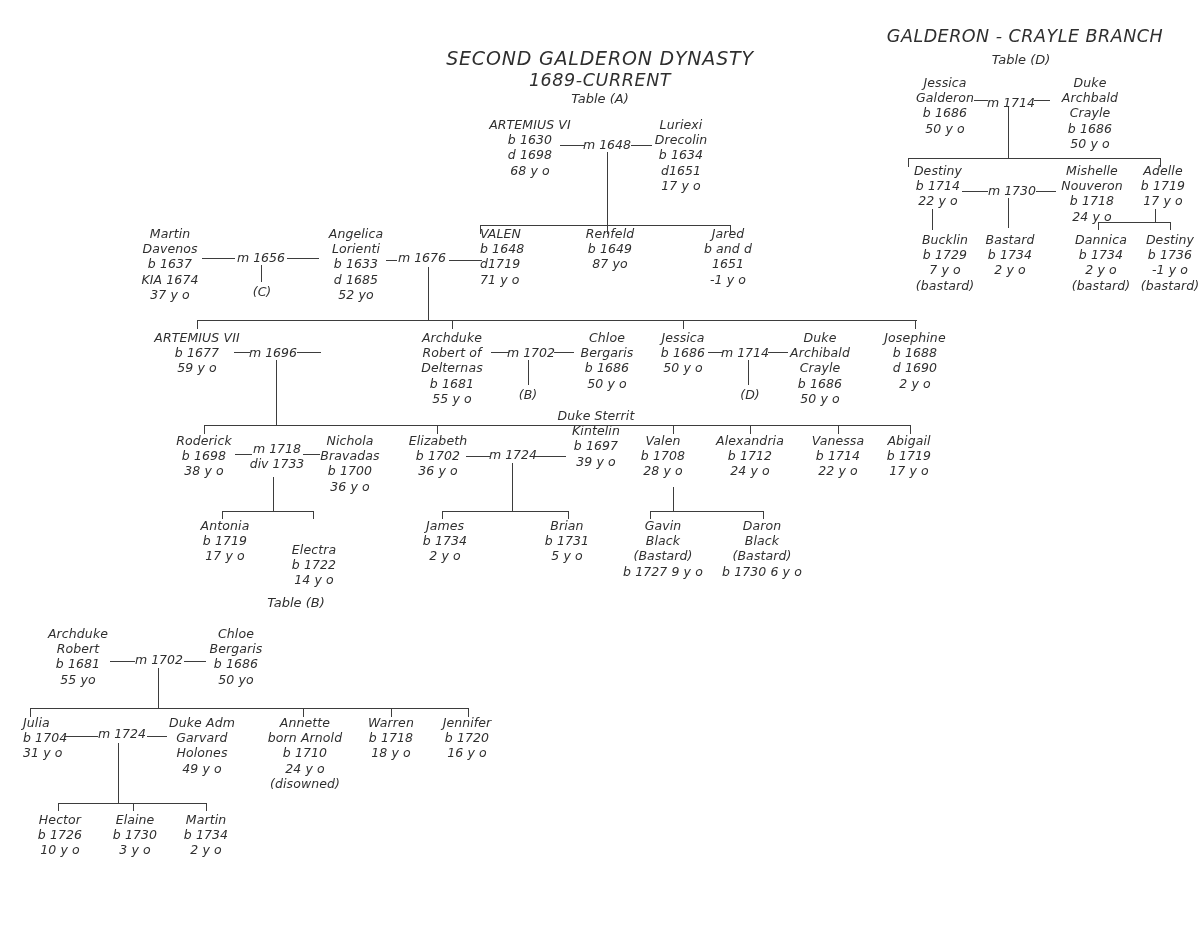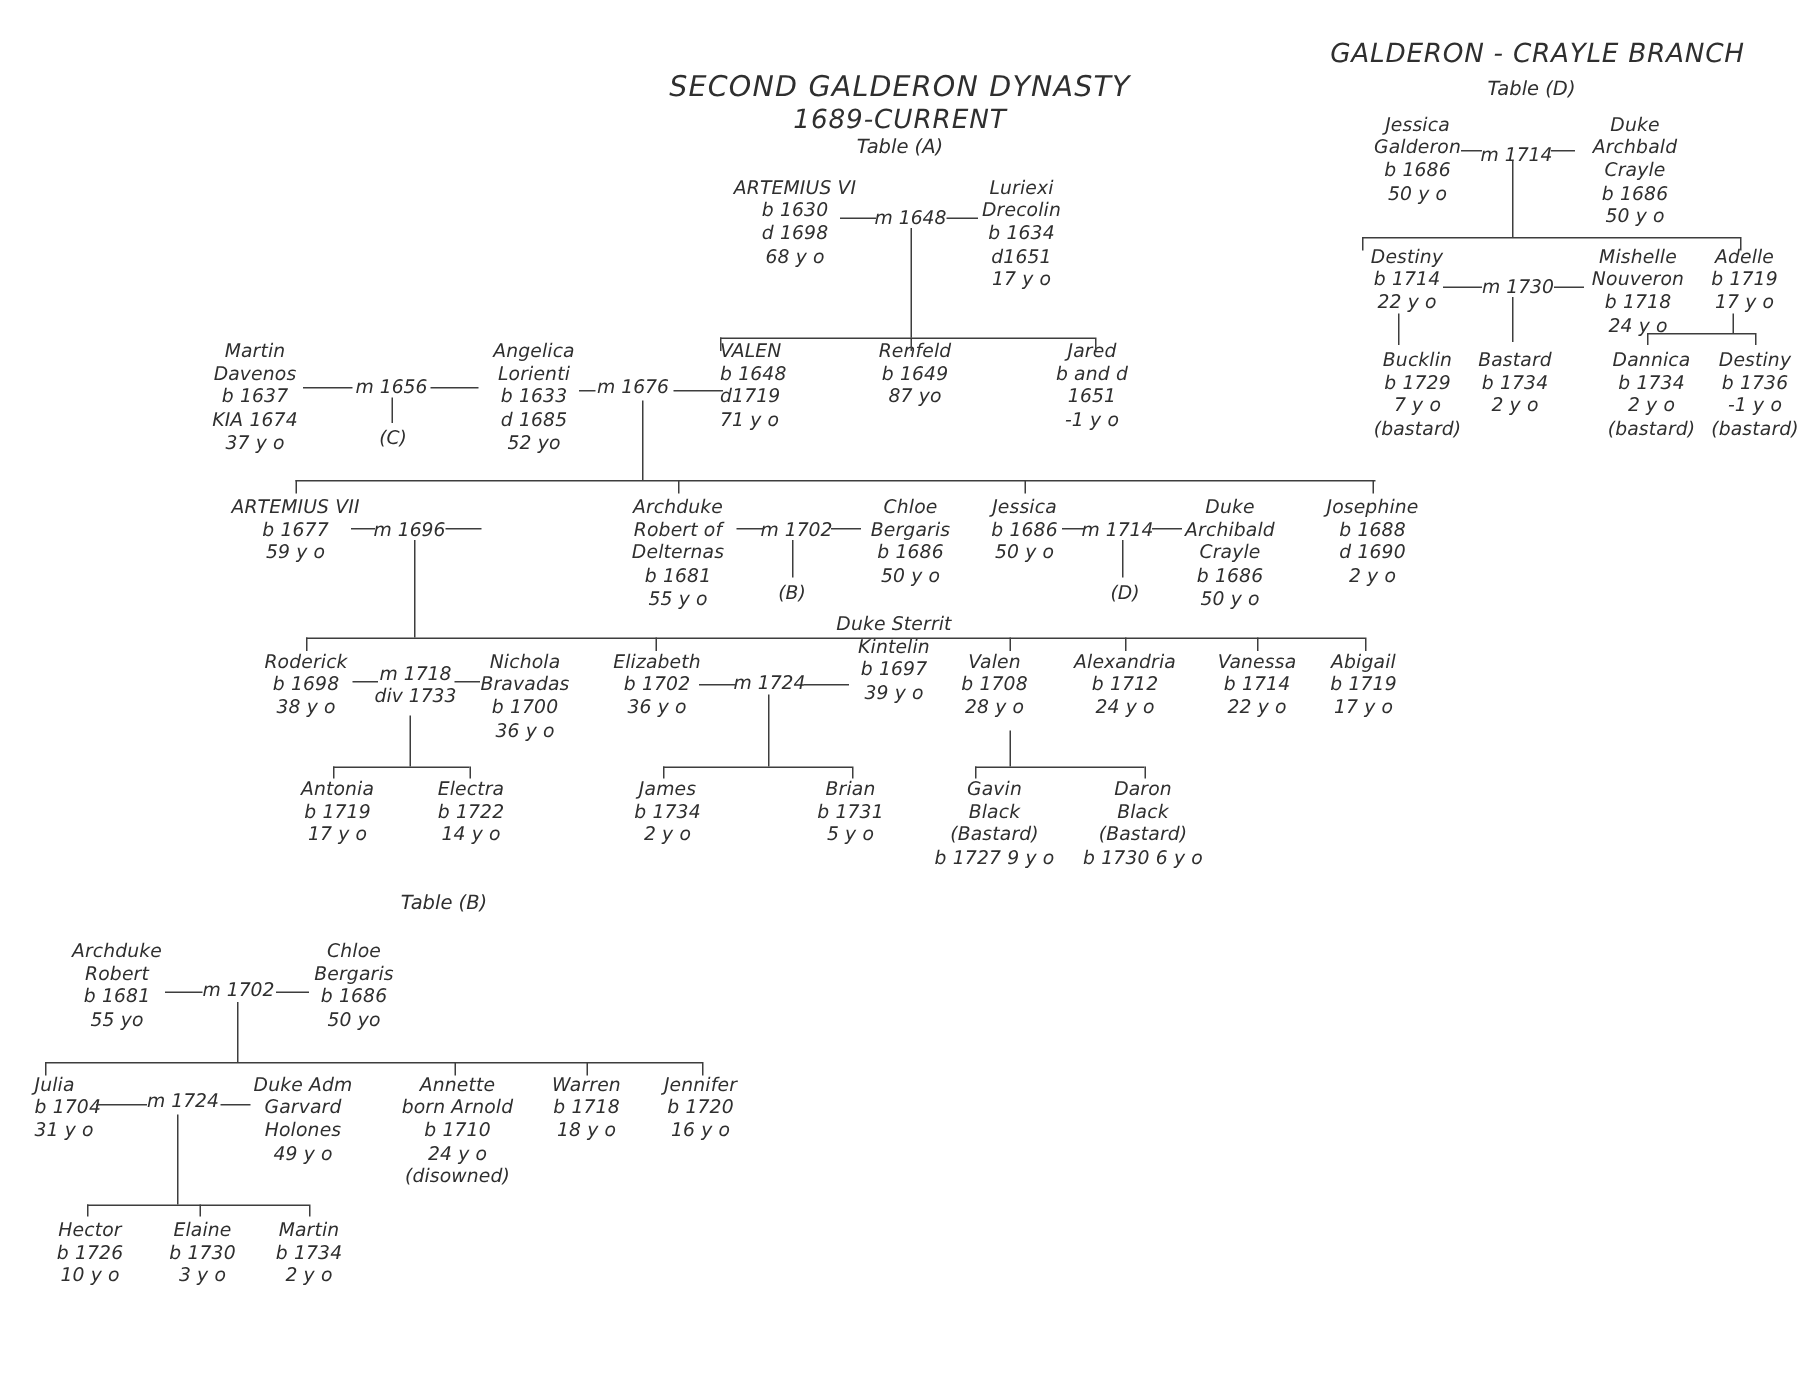--- a/index.html
+++ b/index.html
@@ -165,21 +165,21 @@
   <div class="p" style="left:909px;top:433px">
       <div>Abigail</div>
       <div>b 1719</div>
       <div>17 y o</div>
     </div>
   <div class="p" style="left:225px;top:518px">
       <div>Antonia</div>
       <div>b 1719</div>
       <div>17 y o</div>
     </div>
-  <div class="p" style="left:314px;top:518px">
+  <div class="p" style="left:314px;top:542px">
       <div>Electra</div>
       <div>b 1722</div>
       <div>14 y o</div>
     </div>
   <div class="p" style="left:445px;top:518px">
       <div>James</div>
       <div>b 1734</div>
       <div>2 y o</div>
     </div>
   <div class="p" style="left:567px;top:518px">

